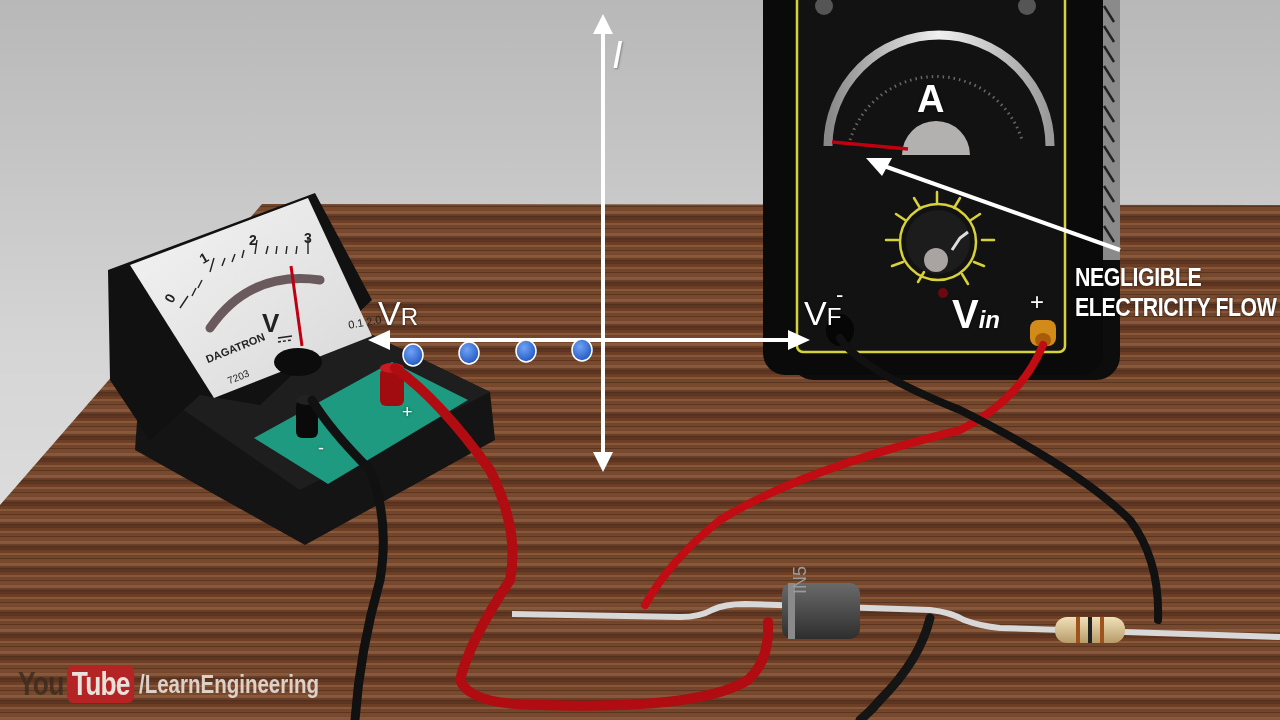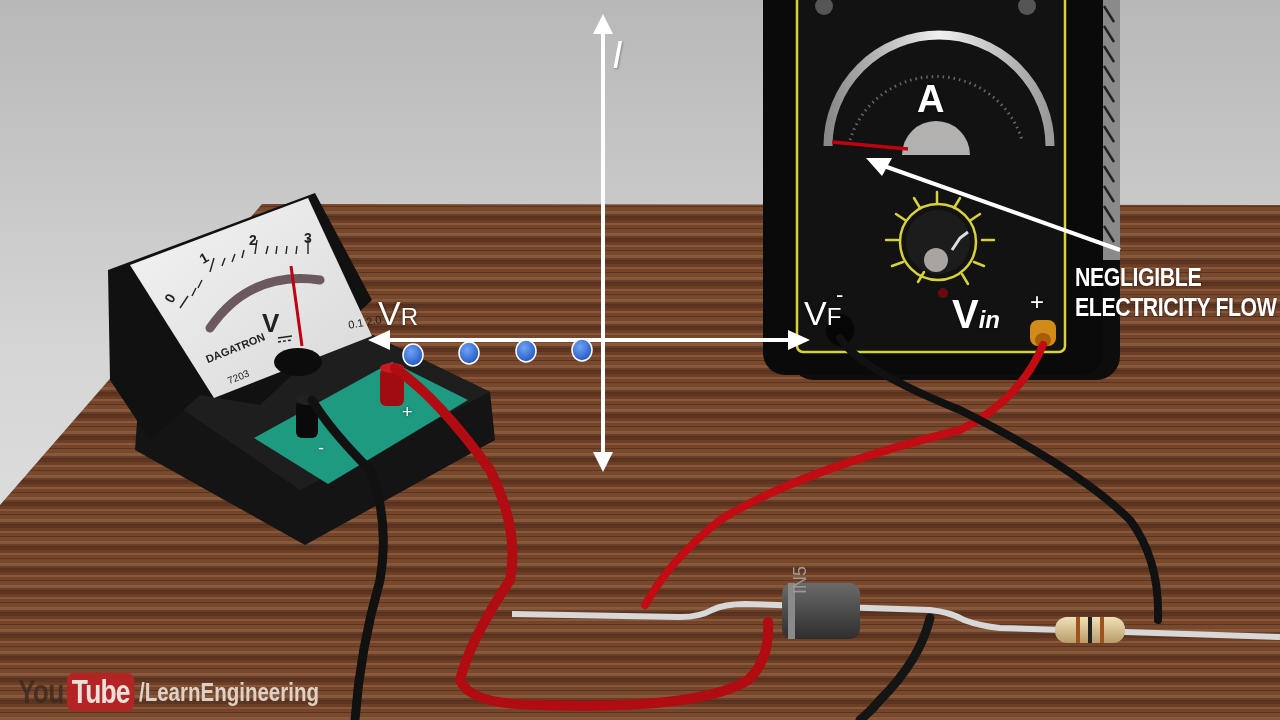--- a/index.html
+++ b/index.html
@@ -11,21 +11,21 @@
     .axis-vr small, .axis-vf small { font-size:24px; }
     .axis-vf { left:804px; top:294px; font-size:34px; }
     .callout { left:1075px; top:262px; font-size:26px; line-height:30px; font-weight:bold; letter-spacing:-0.5px; font-stretch:condensed; transform:scaleX(0.82); transform-origin:left top; }
     .vin { left:928px; top:292px; font-size:40px; font-weight:bold;margin-left:24px; }
     .vin i { font-size:24px; font-weight:bold; }
     .amp-a { left:917px; top:78px; font-size:38px; font-weight:bold; }
     .minus { left:836px; top:282px; font-size:22px; }
     .plus { left:1030px; top:288px; font-size:24px; }
     .vm-minus { left:318px; top:438px; font-size:18px; }
     .vm-plus { left:402px; top:402px; font-size:18px; }
-    .brand { position:absolute; left:18px; top:668px; height:48px; display:flex; align-items:center; }
+    .brand { position:absolute; left:18px; top:668px; height:32px; display:flex; align-items:center; }
     .yt-you { color:#3a2a20; font-size:33px; font-weight:bold; letter-spacing:-1px; transform:scaleX(0.8); transform-origin:left; margin-right:-8px; opacity:0.8; }
     .yt-tube { background:#b52424; color:#e8e2dc; border-radius:8px; font-size:33px; font-weight:bold; padding:0 6px; letter-spacing:-1px; transform:scaleX(0.8); transform-origin:left; margin-right:-12px; }
     .yt-handle { color:#e7ddd5; font-size:25px; font-weight:bold; transform:scaleX(0.82); transform-origin:left; opacity:0.92; }
     .dial-num { position:absolute; color:#222; font-size:14px; font-weight:bold; }
     .brand-mark { position:absolute; left:204px; top:354px; color:#222; font-size:11px; font-weight:bold; transform:rotate(-22deg); transform-origin:left top; }
     .model-mark { position:absolute; left:226px; top:376px; color:#222; font-size:10px; transform:rotate(-22deg); transform-origin:left top; }
     .scale-mark { position:absolute; left:348px; top:316px; color:#222; font-size:11px; transform:rotate(-10deg); }
     .diode-text { position:absolute; left:790px; top:594px; color:#9a9a9a; font-size:18px; transform:rotate(-90deg); transform-origin:left top; }
   </style>
 </head>

